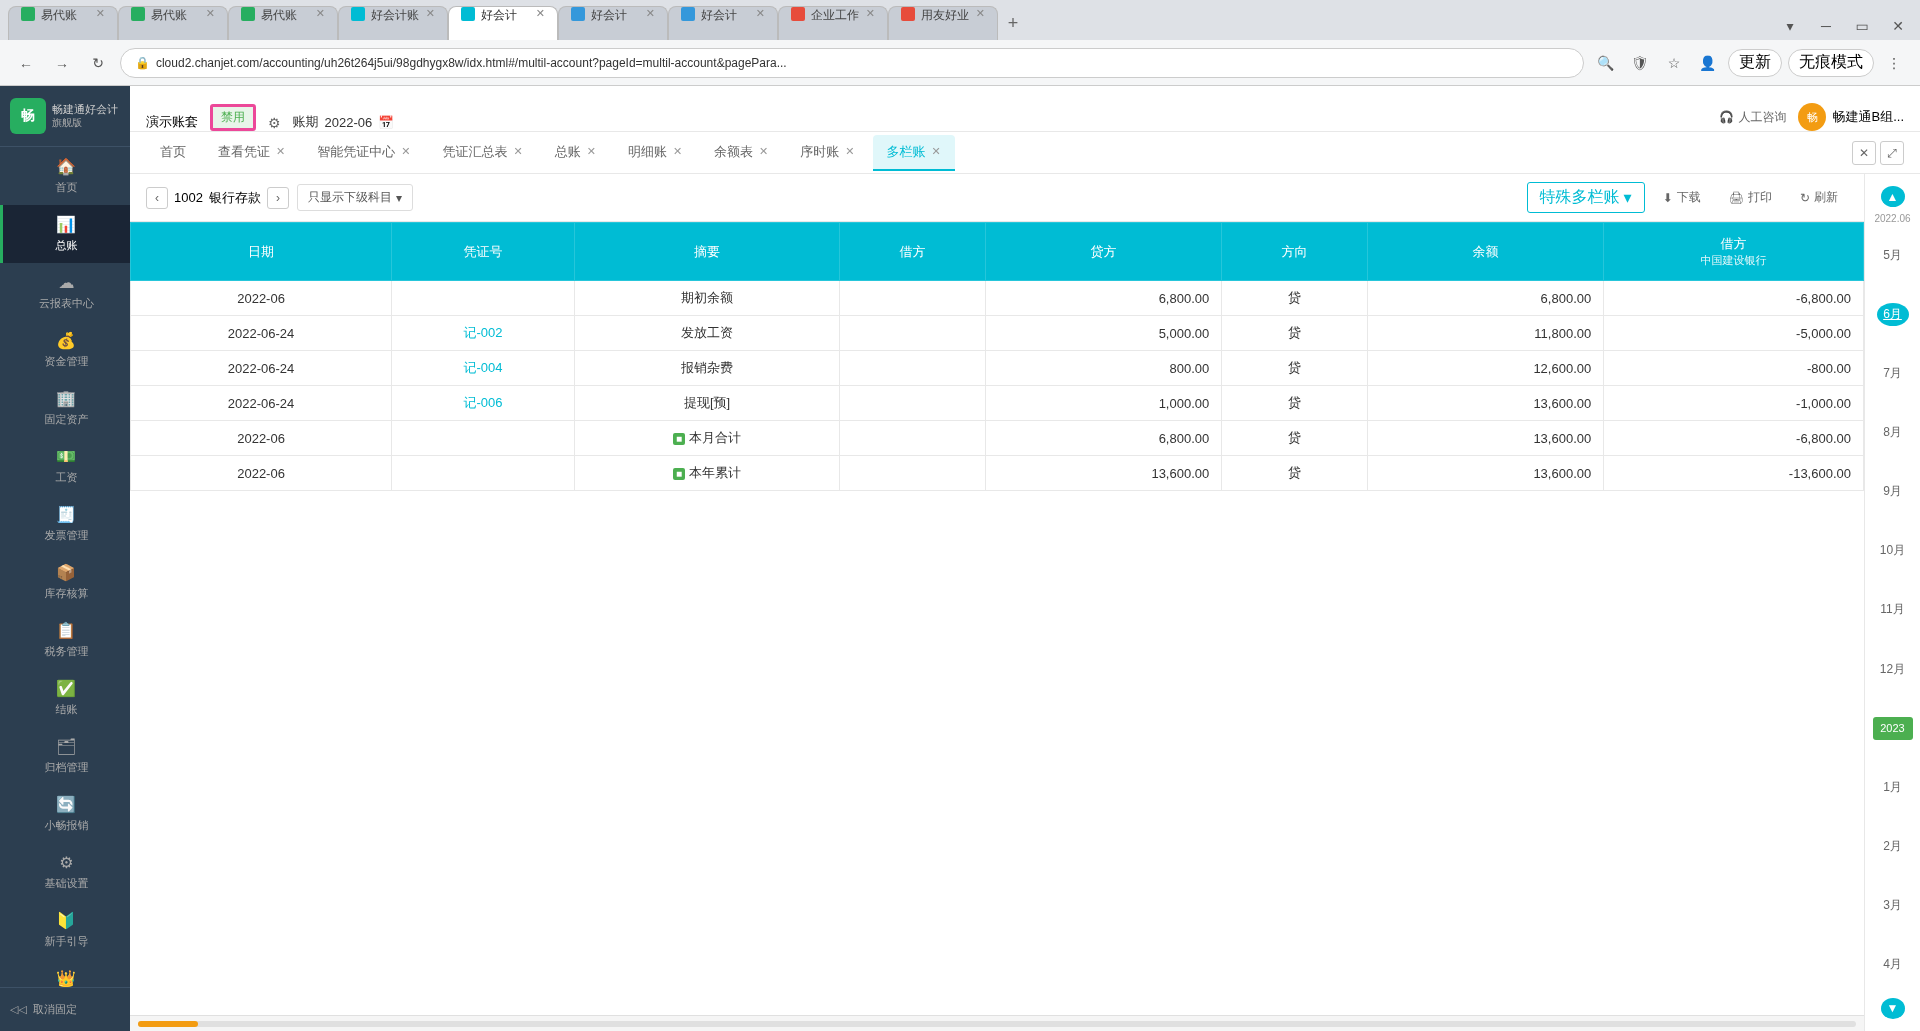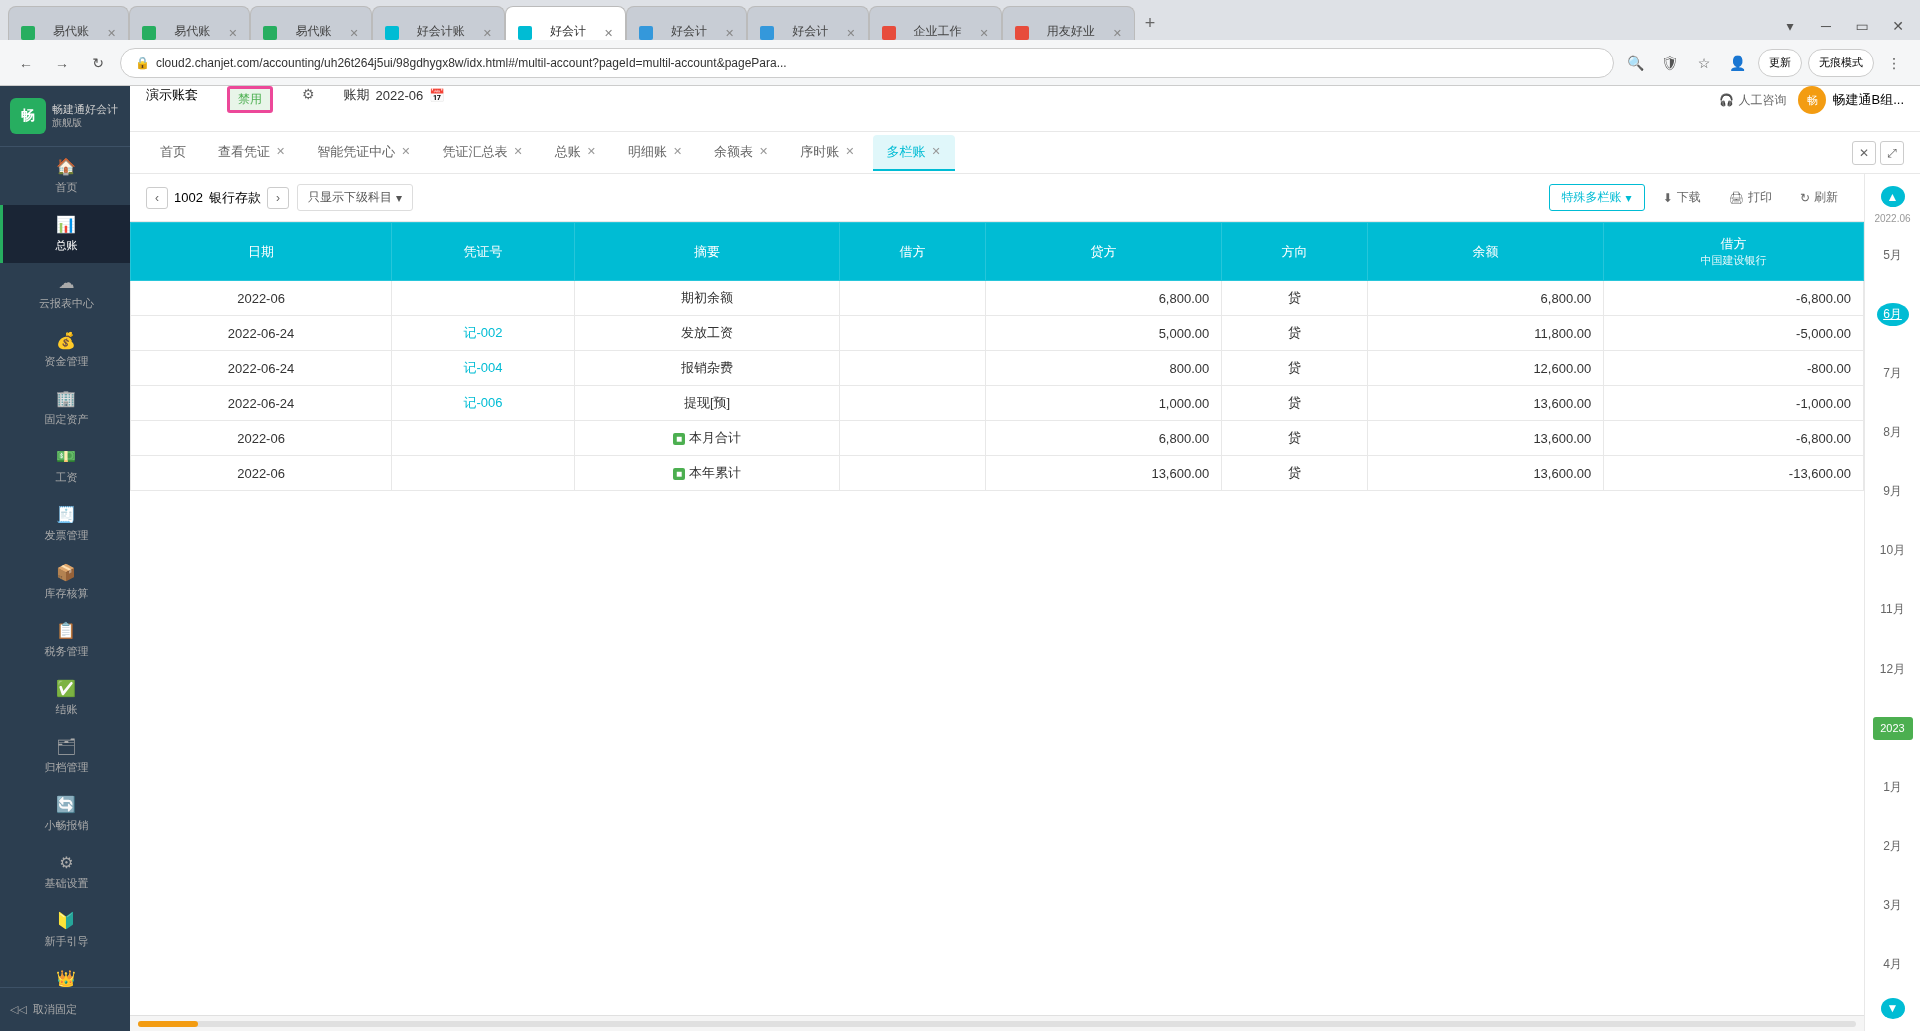--- a/index.html
+++ b/index.html
@@ -1,31 +1,31 @@
 <!DOCTYPE html>
 <html><head>
   <meta charset="utf-8">
   <style>
     * { box-sizing: border-box; margin: 0; padding: 0; }
     body { font-family: 'Microsoft YaHei', sans-serif; font-size: 13px; background: #f0f2f5; overflow: hidden; width: 1920px; height: 1031px; }
 
     
     .browser-chrome { background: #dee1e6; width: 100%; }
     .tab-bar { display: flex; align-items: flex-end; height: 40px; padding: 0 8px; background: #dee1e6; }
-    .tab { display: flex; align-items: flex-end; height: 34px; padding: 0 12px; border-radius: 8px 8px 0 0; background: #c8cdd5; font-size: 12px; color: #444; cursor: pointer; gap: 18px; min-width: 110px; border: 1px solid #bbb; border-bottom: none; position: relative; }
+    .tab { display: flex; align-items: flex-start; height: 34px; padding: 0 12px; border-radius: 8px 8px 0 0; background: #c8cdd5; font-size: 12px; color: #444; cursor: pointer; gap: 6px; min-width: 110px; border: 1px solid #bbb; border-bottom: none; position: relative; }
     .tab.active { background: #fff; color: #333; z-index: 2; }
     .tab-close { margin-left: auto; color: #888; font-size: 11px; cursor: pointer; }
     .tab-new { width: 30px; height: 30px; display: flex; align-items: center; justify-content: center; color: #666; font-size: 18px; cursor: pointer; margin-bottom: 2px; }
     .tab-controls { display: flex; align-items: center; margin-left: auto; gap: 8px; }
     .tab-control-btn { width: 28px; height: 28px; display: flex; align-items: center; justify-content: center; color: #555; font-size: 14px; cursor: pointer; }
 
     .address-bar { display: flex; align-items: center; height: 46px; padding: 0 12px; background: #f5f6f7; border-bottom: 1px solid #ccc; gap: 8px; }
     .nav-btn { width: 28px; height: 28px; border-radius: 50%; display: flex; align-items: center; justify-content: center; color: #555; cursor: pointer; font-size: 14px; }
     .url-bar { flex: 1; height: 30px; border: 1px solid #ccc; border-radius: 15px; padding: 0 14px; font-size: 12px; color: #333; background: #fff; display: flex; align-items: center; }
-    .incognito-btn { height: 28px; padding: 0 10px; border-radius: 14px; border: 1px solid #ccc; background: #fff; font-size: 11px; cursor: pointer; display: flex; align-items: center; gap: 4px; }
+    .incognito-btn { height: 28px; padding: 0 10px; border-radius: 14px; border: 1px solid #ccc; background: #fff; font-size: 16px; cursor: pointer; display: flex; align-items: center; gap: 4px; }
 
     
     .app-container { display: flex; height: calc(1031px - 86px); }
 
     
     .sidebar { width: 130px; background: #2c3e50; color: #fff; display: flex; flex-direction: column; flex-shrink: 0; overflow: hidden; }
     .sidebar-logo { padding: 12px 10px; border-bottom: 1px solid #3d5166; }
     .logo-box { display: flex; align-items: center; gap: 6px; }
     .logo-icon { width: 36px; height: 36px; background: #27ae60; border-radius: 6px; display: flex; align-items: center; justify-content: center; color: #fff; font-size: 14px; font-weight: bold; }
     .logo-text { font-size: 11px; color: #ccc; line-height: 1.3; }
@@ -34,21 +34,21 @@
     .sidebar-item { display: flex; flex-direction: column; align-items: center; padding: 10px 4px; cursor: pointer; color: #aaa; font-size: 11px; gap: 4px; border-left: 3px solid transparent; }
     .sidebar-item.active { background: #1a2535; color: #fff; border-left-color: #27ae60; }
     .sidebar-icon { font-size: 16px; }
     .sidebar-bottom { padding: 10px; border-top: 1px solid #3d5166; }
     .sidebar-bottom-item { display: flex; align-items: center; gap: 6px; color: #aaa; font-size: 11px; cursor: pointer; padding: 4px 0; }
 
     
     .main-content { flex: 1; display: flex; flex-direction: column; overflow: hidden; background: #fff; }
 
     
-    .top-bar { display: flex; align-items: flex-start; height: 46px; padding: 0 16px; background: #fff; border-bottom: 1px solid #e8e8e8; gap: 29px; }
+    .top-bar { display: flex; align-items: flex-end; height: 46px; padding: 0 16px; background: #fff; border-bottom: 1px solid #e8e8e8; gap: 12px; }
     .demo-badge { background: #e8f5e9; border: 3px solid #ec4899; color: #4caf50; padding: 2px 8px; border-radius: 3px; font-size: 12px; }
     .top-bar-actions { margin-left: auto; display: flex; align-items: center; gap: 12px; }
     .period-info { font-size: 13px; color: #333; display: flex; align-items: center; gap: 6px; }
     .consult-btn { display: flex; align-items: center; gap: 4px; color: #666; font-size: 12px; cursor: pointer; }
     .user-badge { display: flex; align-items: center; gap: 6px; }
     .user-avatar { width: 28px; height: 28px; border-radius: 50%; background: #f39c12; display: flex; align-items: center; justify-content: center; color: #fff; font-size: 11px; }
 
     
     .page-tabs { display: flex; align-items: center; height: 42px; border-bottom: 1px solid #e8e8e8; background: #fff; padding: 0 16px; gap: 4px; }
     .page-tab { display: flex; align-items: center; gap: 4px; padding: 8px 14px; font-size: 13px; color: #666; cursor: pointer; border-bottom: 2px solid transparent; white-space: nowrap; }
@@ -60,21 +60,21 @@
     
     .content-area { flex: 1; overflow: hidden; display: flex; }
     .ledger-area { flex: 1; overflow: hidden; display: flex; flex-direction: column; }
 
     
     .ledger-toolbar { display: flex; align-items: center; height: 48px; padding: 0 16px; border-bottom: 1px solid #e8e8e8; gap: 8px; }
     .account-nav { display: flex; align-items: center; gap: 6px; }
     .account-nav-btn { width: 22px; height: 22px; border: 1px solid #ccc; border-radius: 3px; display: flex; align-items: center; justify-content: center; cursor: pointer; color: #666; font-size: 12px; }
     .sub-filter { display: flex; align-items: center; gap: 4px; border: 1px solid #ddd; border-radius: 3px; padding: 4px 10px; cursor: pointer; font-size: 12px; color: #555; }
     .toolbar-actions { margin-left: auto; display: flex; align-items: center; gap: 8px; }
-    .multi-col-btn { border: 1px solid #00bcd4; color: #00bcd4; padding: 4px 12px; border-radius: 3px; cursor: pointer; font-size: 12px; display: flex; align-items: center; gap: 4px; }
+    .multi-col-btn { border: 1px solid #00bcd4; color: #00bcd4; padding: 4px 12px; border-radius: 3px; cursor: pointer; font-size: 16px; display: flex; align-items: center; gap: 4px; }
     .toolbar-btn { display: flex; align-items: center; gap: 4px; padding: 4px 10px; color: #666; font-size: 12px; cursor: pointer; }
 
     
     .table-container { flex: 1; overflow: auto; }
     table { width: 100%; border-collapse: collapse; }
     th { background: #00bcd4; color: #fff; padding: 12px 12px; text-align: center; font-size: 13px; font-weight: normal; border: 1px solid #26c6da; white-space: nowrap; }
     th.extra-col { background: #00bcd4; }
     td { padding: 8px 12px; text-align: center; border: 1px solid #e8e8e8; font-size: 13px; color: #333; }
     td.amount { text-align: right; }
     td.direction { text-align: center; }

